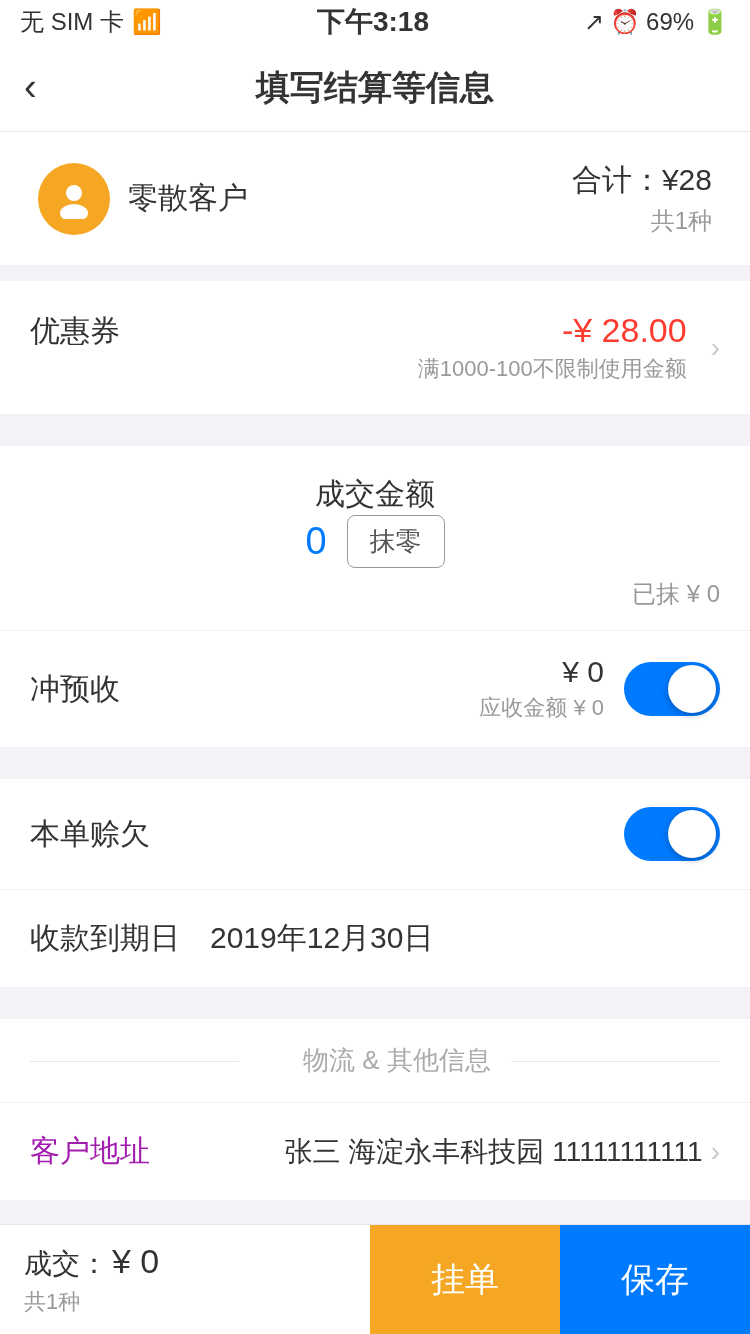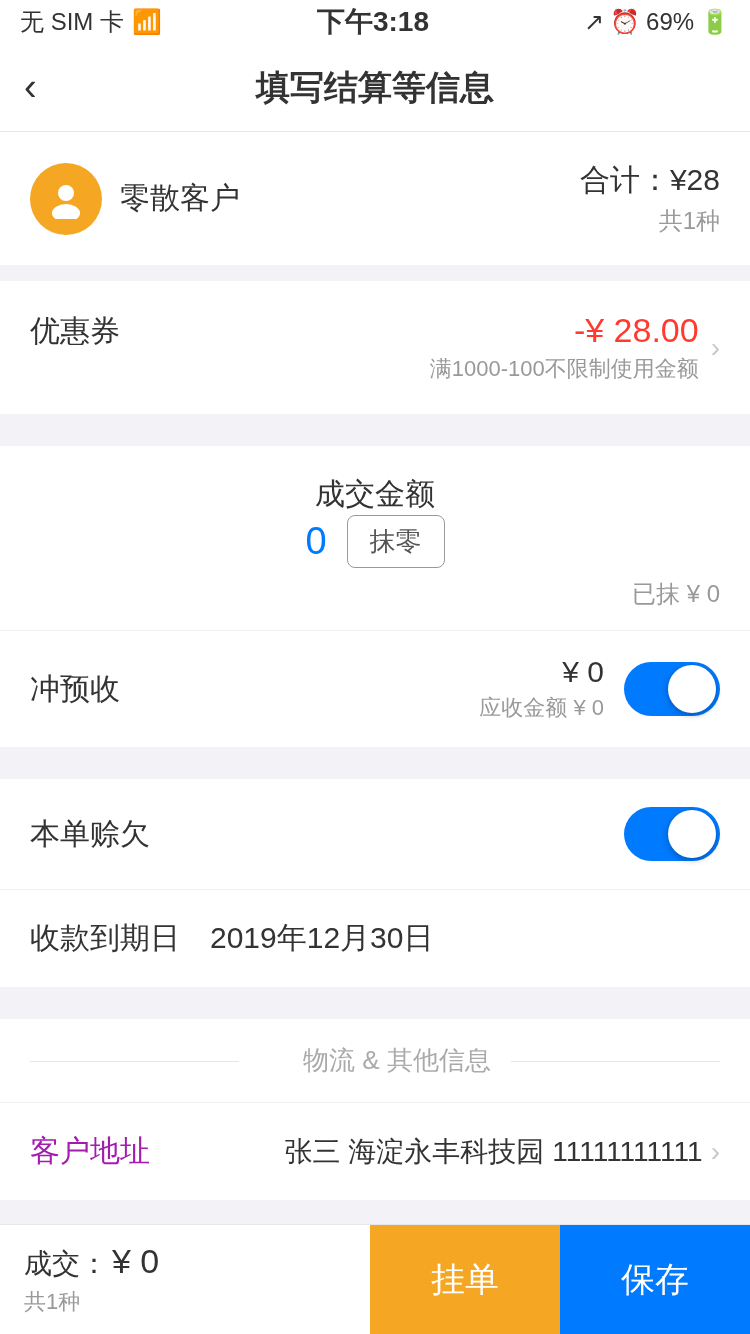--- a/index.html
+++ b/index.html
@@ -56,21 +56,21 @@
     
     .section {
       background: #fff;
       margin-bottom: 16px;
     }
 
     .customer-row {
       display: flex;
       align-items: center;
       justify-content: space-between;
-      padding: 28px 30px;
+      padding: 28px 38px;
       background: #fff;
       margin-bottom: 16px;
     }
     .customer-left {
       display: flex;
       align-items: center;
       gap: 18px;
     }
     .customer-avatar {
       width: 72px;
@@ -348,21 +348,21 @@
     </div>
     <div class="customer-total-area">
       <div class="total-amount">合计：¥28</div>
       <div class="total-count">共1种</div>
     </div>
   </div>
 
   <div class="section">
     <div class="row" style="border-bottom:none; align-items:flex-start; padding-top:30px; padding-bottom:30px;">
       <div class="row-label">优惠券</div>
-      <div class="row-right-text" style="display:flex;align-items:center;gap:12px;">
+      <div class="row-right-text" style="display:flex;align-items:center;gap:24px;">
         <div>
           <div class="coupon-amount">-¥ 28.00</div>
           <div class="coupon-desc">满1000-100不限制使用金额</div>
         </div>
         <span class="chevron-icon">›</span>
       </div>
     </div>
   </div>
 
   <div class="section-divider"></div>

